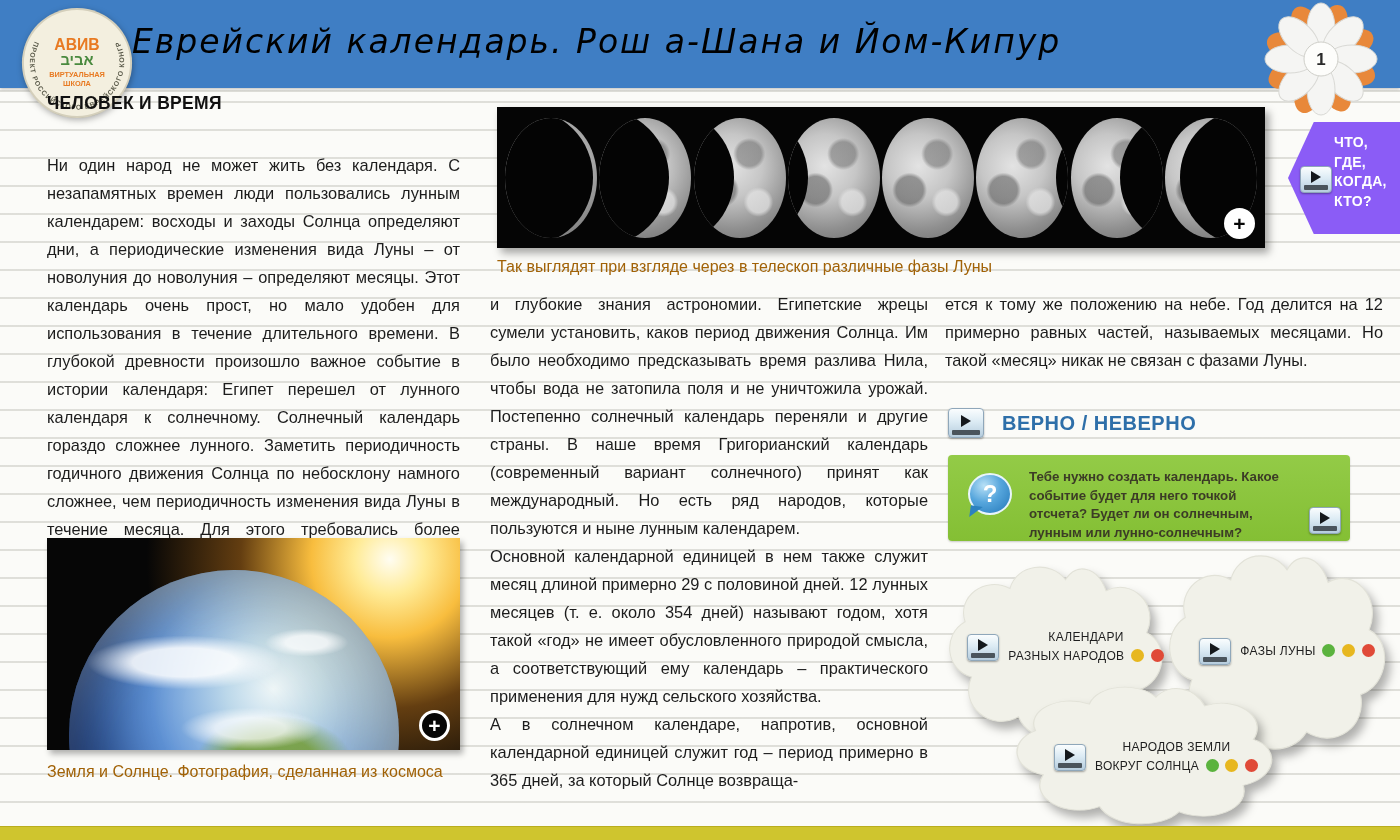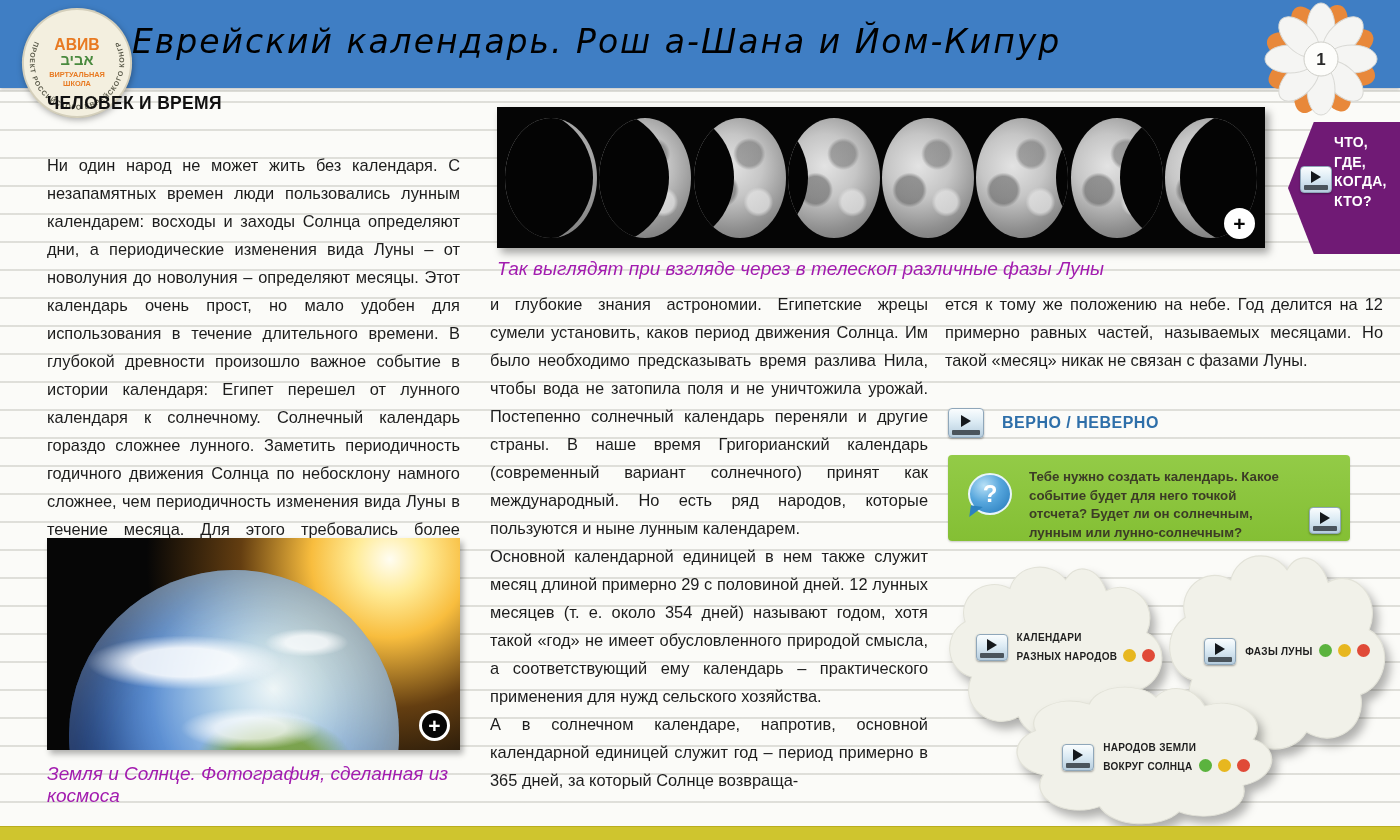--- a/index.html
+++ b/index.html
@@ -16,21 +16,21 @@
          color:#000000;letter-spacing:2px;font-family:"DejaVu Sans",sans-serif;white-space:nowrap;}
   .logo{position:absolute;left:18px;top:4px;width:118px;height:118px;filter:drop-shadow(1px 2px 3px rgba(0,0,0,.3));}
   .flower{position:absolute;left:1258px;top:0px;width:126px;height:118px;}
   
   .col{position:absolute;text-align:justify;font-size:16.4px;line-height:28px;}
   .col p{margin:0;}
   .h-left{position:absolute;left:47px;top:93px;font-size:17.5px;font-weight:bold;letter-spacing:.3px;color:#111;}
   .left-par{left:47px;top:151px;width:413px;}
   .mid-par{left:490px;top:290px;width:438px;}
   .right-par{left:945px;top:290px;width:438px;}
-  .caption{position:absolute;font-style:italic;font-size:19px;color:#a21caf;}
+  .caption{position:absolute;font-size:16px;color:#a16207;}
   
   .moon-fig{position:absolute;left:497px;top:107px;width:768px;height:141px;background:#050505;
             box-shadow:4px 5px 8px rgba(0,0,0,.35);display:flex;justify-content:space-between;
             align-items:center;padding:0 8px;box-sizing:border-box;}
   .moon{position:relative;width:92px;height:120px;border-radius:50%;overflow:hidden;flex:0 0 auto;
         background:
           radial-gradient(circle at 30% 60%, rgba(90,90,90,.55) 0 14%, transparent 18%),
           radial-gradient(circle at 60% 30%, rgba(100,100,100,.5) 0 12%, transparent 16%),
           radial-gradient(circle at 70% 70%, rgba(230,230,230,.7) 0 10%, transparent 14%),
           radial-gradient(circle at 40% 40%, #e3e3e3 0%, #c6c6c6 35%, #8f8f8f 70%, #6a6a6a 100%);}
@@ -66,45 +66,45 @@
             background:linear-gradient(180deg,#fafdfe 0%,#dcebf4 45%,#b5ccdd 100%);
             border:1px solid #8fa7ba;border-radius:4px;box-shadow:0 1px 2px rgba(0,0,0,.35);
             display:inline-flex;align-items:center;justify-content:center;cursor:pointer;}
   .play-btn::after{content:"";position:absolute;left:3px;right:3px;bottom:2px;height:5px;
                    background:#4a545c;border-radius:1px;}
   .play-tri{width:0;height:0;border-left:10px solid #14181c;border-top:6px solid transparent;
             border-bottom:6px solid transparent;margin-bottom:5px;}
   .play-lg{width:34px;height:28px;}
   
   .verno-row{position:absolute;left:948px;top:408px;display:flex;align-items:center;gap:18px;cursor:pointer;}
-  .verno-label{font-size:16px;font-weight:bold;color:#2e6fa9;letter-spacing:.5px;text-align:center;}
+  .verno-label{font-size:20px;font-weight:bold;color:#2e6fa9;letter-spacing:.5px;text-align:center;}
   .green-box{position:absolute;left:948px;top:455px;width:402px;height:86px;border-radius:4px;
              background:linear-gradient(180deg,#93cb47,#84bf34);box-shadow:0 1px 2px rgba(0,0,0,.2);}
   .green-box .q-text{position:absolute;left:81px;top:13px;width:268px;font-size:13.3px;font-weight:bold;
              line-height:18.5px;color:#3c3c26;}
   .green-box .play-btn{position:absolute;right:9px;bottom:7px;}
   .q-bubble{position:absolute;left:20px;top:18px;width:42px;height:40px;}
   .q-bubble .bub{width:40px;height:38px;border-radius:50%;
         background:radial-gradient(circle at 35% 28%, #b8e0f6 0%, #55a5dc 45%, #2377b8 100%);
         border:2px solid #e9f5fb;display:flex;align-items:center;justify-content:center;
         color:#fff;font-weight:bold;font-size:24px;}
   .q-bubble::after{content:"";position:absolute;left:2px;bottom:-5px;width:0;height:0;
         border-top:12px solid #2c82bf;border-right:12px solid transparent;transform:rotate(8deg);}
   
-  .badge{position:absolute;left:1288px;top:122px;width:112px;height:132px;background:#701a75;
+  .badge{position:absolute;left:1288px;top:122px;width:112px;height:112px;background:#8b5cf6;
          clip-path:polygon(0% 50%,23% 0%,100% 0%,100% 100%,23% 100%);cursor:pointer;}
   .badge .play-btn{position:absolute;left:12px;top:44px;}
   .badge-lines{position:absolute;left:46px;top:11px;font-size:14px;font-weight:bold;color:#fff;
          line-height:19.5px;letter-spacing:.3px;}
   
   .cloud{position:absolute;cursor:pointer;}
   .cloud svg.blob{position:absolute;inset:0;width:100%;height:100%;
          filter:drop-shadow(5px 7px 5px rgba(0,0,0,.3));}
   .cloud-content{position:absolute;left:0;right:0;display:flex;align-items:center;justify-content:center;gap:9px;}
-  .cloud-label{font-size:10px;font-weight:bold;color:#1e1e1e;letter-spacing:.3px;line-height:19px;}
+  .cloud-label{font-size:12px;font-weight:normal;color:#1e1e1e;letter-spacing:.3px;text-align:center;line-height:19px;}
   .dot{display:inline-block;width:13px;height:13px;border-radius:50%;vertical-align:-2px;margin-left:3px;}
   .c1{left:948px;top:562px;width:235px;height:188px;}
   .c1 .cloud-content{top:66px;}
   .c2{left:1168px;top:550px;width:238px;height:212px;}
   .c2 .cloud-content{top:88px;}
   .c3{left:1015px;top:683px;width:282px;height:150px;}
   .c3 .cloud-content{top:55px;}
   
   .bottom-bar{position:absolute;left:0;bottom:0;width:100%;height:13px;background:#cfc52e;
               border-top:1px solid #b9ad1e;}

